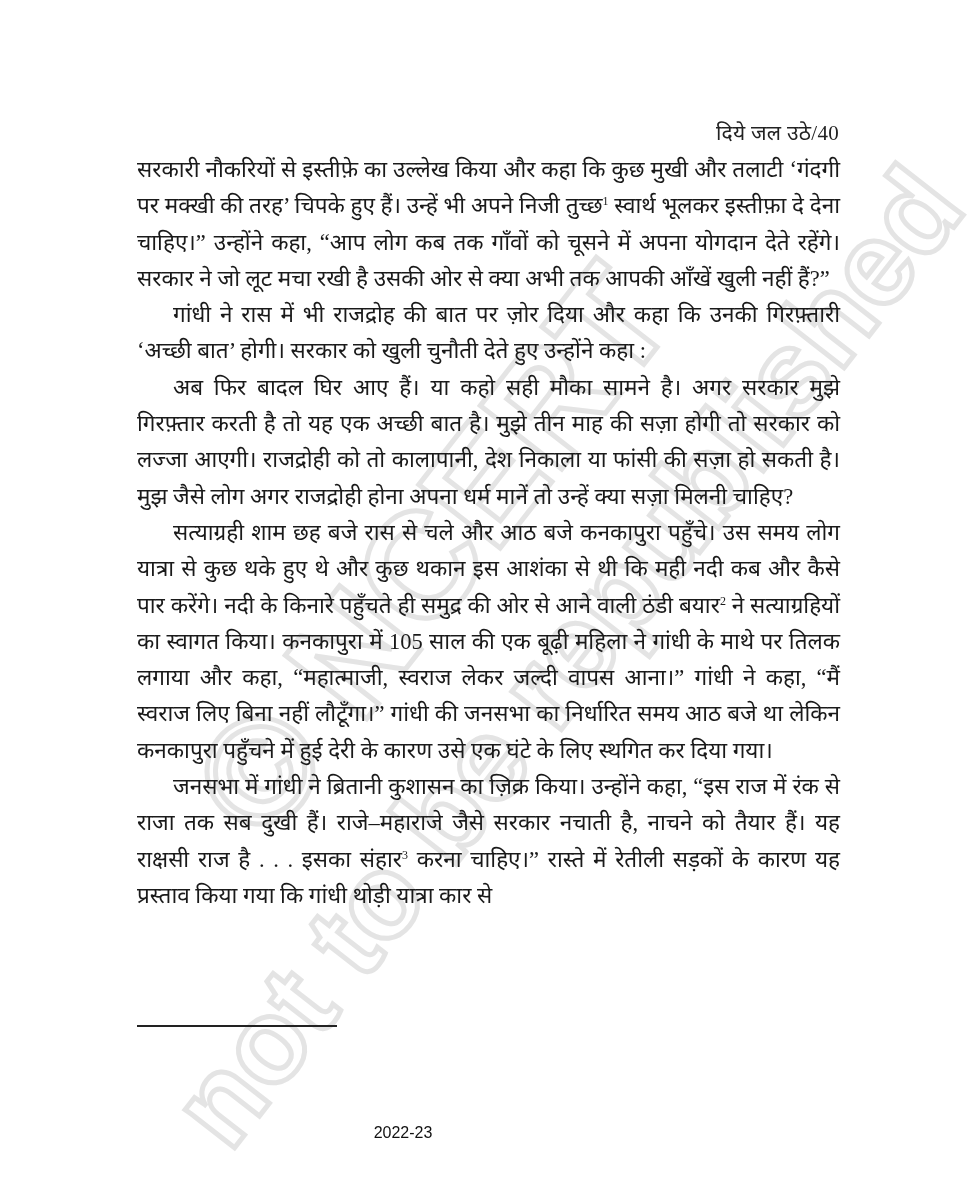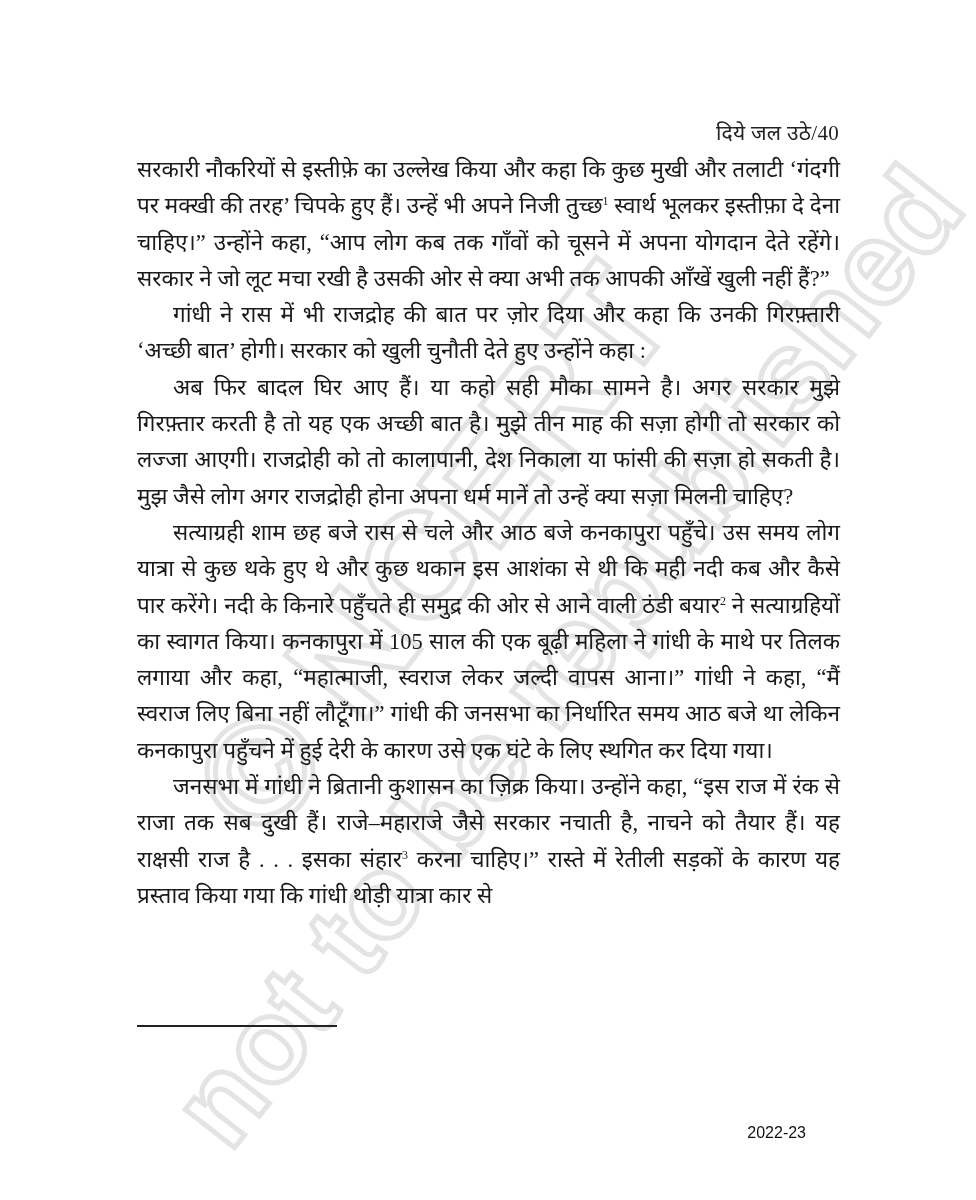--- a/index.html
+++ b/index.html
@@ -10,21 +10,21 @@
   .watermark svg { width: 100%; height: 100%; }
   .running-head { position: absolute; top: 118px; right: 137px; font-size: 21px; color: #222; z-index: 1; letter-spacing: 0.3px; }
   .body-text { position: absolute; left: 137px; top: 152px; width: 703px; z-index: 1;
                font-size: 22.5px; line-height: 36.3px; text-align: justify; }
   .body-text p { margin: 0; }
   .body-text p.indent { text-indent: 36px; }
   .body-text p.quote { text-indent: 36px; }
   sup { font-size: 12px; line-height: 0; vertical-align: super; }
   .fn-rule { position: absolute; left: 137px; top: 1025px; width: 200px; height: 2px; background: #222; z-index: 1; }
   .footnotes { position: absolute; left: 137px; top: 1038px; font-size: 16.5px; color: #222; z-index: 1; }
-  .year { position: absolute; top: 1124px; left: 0; width: 806px; text-align: right; z-index: 1;
+  .year { position: absolute; top: 1124px; left: 0; width: 806px; text-align: center; z-index: 1;
           font-family: "Liberation Sans", "DejaVu Sans", sans-serif; font-size: 16px; color: #111; }
 </style>
 </head>
 <body>
 
 <div class="page">
 
   <div class="watermark">
     <svg viewBox="0 0 976 1200" xmlns="http://www.w3.org/2000/svg">
       <g transform="rotate(-52 520 620)">

